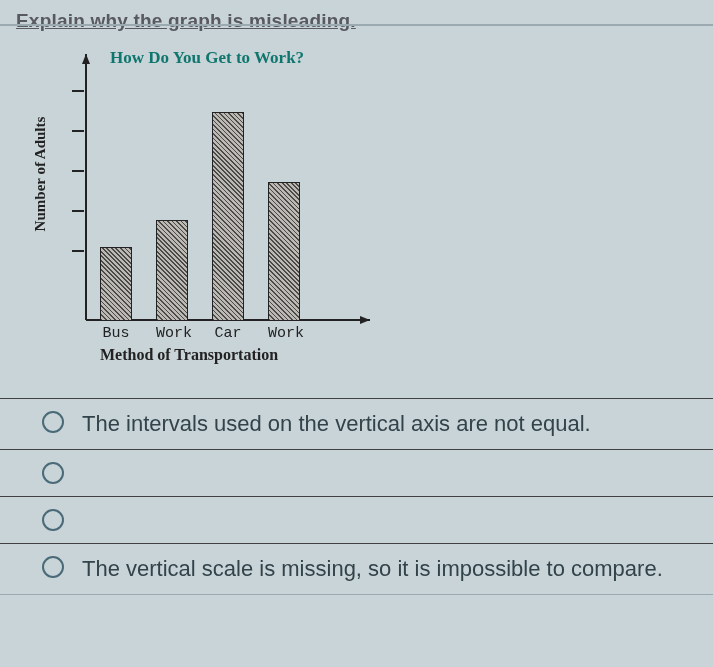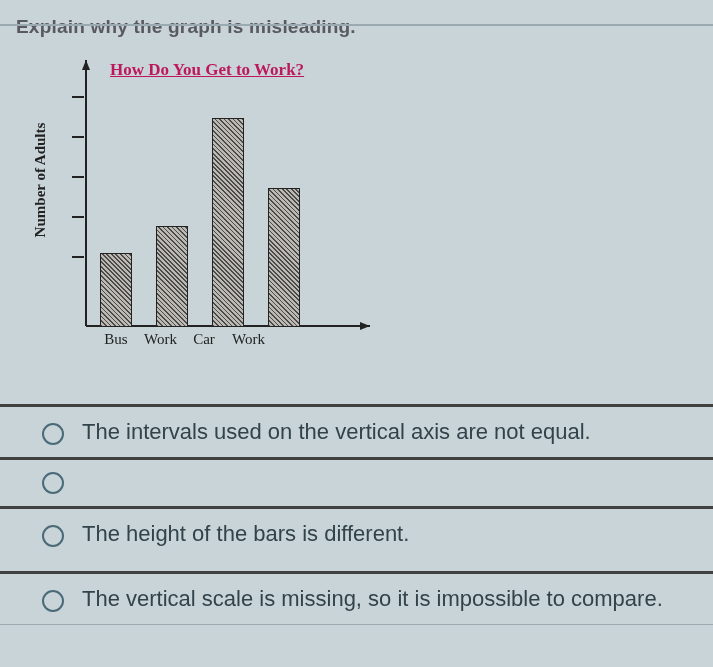--- a/index.html
+++ b/index.html
@@ -8,40 +8,40 @@
       height: 667px;
       background: #c8d4d8;
       font-family: Arial, sans-serif;
       color: #3a3a3a;
       position: relative;
       overflow: hidden;
     }
     .question-prompt {
       font-size: 19px;
       font-weight: bold;
-      padding: 16px 16px 8px 16px;
+      padding: 10px 16px 8px 16px;
       color: #595960;
       letter-spacing: 0.2px;
+      text-decoration: underline;
     }
     .chart-area {
       position: relative;
       width: 380px;
       height: 330px;
       margin: 4px 0 0 30px;
       background: #c8d4d8;
     }
     .chart-title {
       position: absolute;
-      top: 10px;
+      top: 4px;
       left: 80px;
       font-size: 17px;
       font-weight: bold;
-      color: #be185d;
+      color: #0f766e;
       font-family: "Times New Roman", serif;
-      text-decoration: underline;
     }
     .y-axis-label {
       position: absolute;
       top: 56px;
       left: 2px;
       width: 180px;
       transform: rotate(-90deg);
       transform-origin: left top;
       font-size: 15px;
       font-weight: bold;
@@ -80,23 +80,23 @@
       );
       border: 1.5px solid #222;
       border-bottom: none;
     }
     .x-ticks {
       position: absolute;
       left: 64px;
       bottom: 32px;
       width: 260px;
       display: flex;
-      gap: 12px;
+      gap: 24px;
       padding-left: 6px;
-      font-family: Liberation Serif, serif;
+      font-family: Liberation Mono, monospace;
     }
     .x-tick {
       width: 32px;
       text-align: center;
       font-size: 15px;
       color: #222;
     }
     .x-axis-label {
       position: absolute;
       left: 70px;
@@ -118,25 +118,25 @@
       width: 12px;
       height: 2px;
       background: #222;
     }
     .options {
       margin-top: 24px;
       width: 100%;
     }
     .option-row {
       display: flex;
-      align-items: flex-end;
+      align-items: flex-start;
       padding: 12px 22px 12px 42px;
-      border-top: 3px solid #404040;
-    }
-    .option-row:last-child { border-bottom: 1px solid #9aaab0; margin-top: 12px; }
+      border-top: 1px solid #404040;
+    }
+    .option-row:last-child { border-bottom: 1px solid #9aaab0; }
     .radio {
       width: 22px;
       height: 22px;
       border: 2px solid #4a6a78;
       border-radius: 50%;
       margin-right: 18px;
       flex-shrink: 0;
       background: transparent;
     }
     .option-text {
@@ -186,31 +186,31 @@
     <div class="bar" style="height: 138px;"></div>
   </div>
 
   <div class="x-ticks">
     <div class="x-tick">Bus</div>
     <div class="x-tick">Work</div>
     <div class="x-tick">Car</div>
     <div class="x-tick">Work</div>
   </div>
 
+  <div class="x-axis-label">Method of Transportation</div>
 </div>
 
 <div class="options">
   <div class="option-row">
     <div class="radio"></div>
     <div class="option-text">The intervals used on the vertical axis are not equal.</div>
   </div>
   <div class="option-row">
     <div class="radio"></div>
   </div>
   <div class="option-row">
     <div class="radio"></div>
-    <div class="option-text">The height of the bars is different.</div>
   </div>
   <div class="option-row">
     <div class="radio"></div>
     <div class="option-text">The vertical scale is missing, so it is impossible to compare.</div>
   </div>
 </div>
 
 </body></html>

